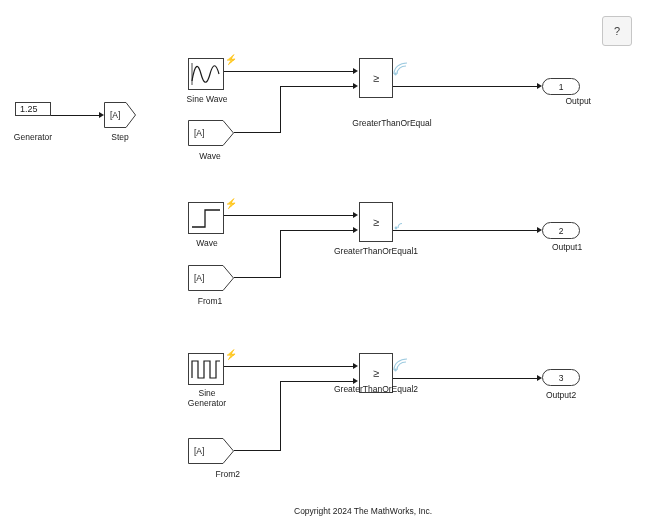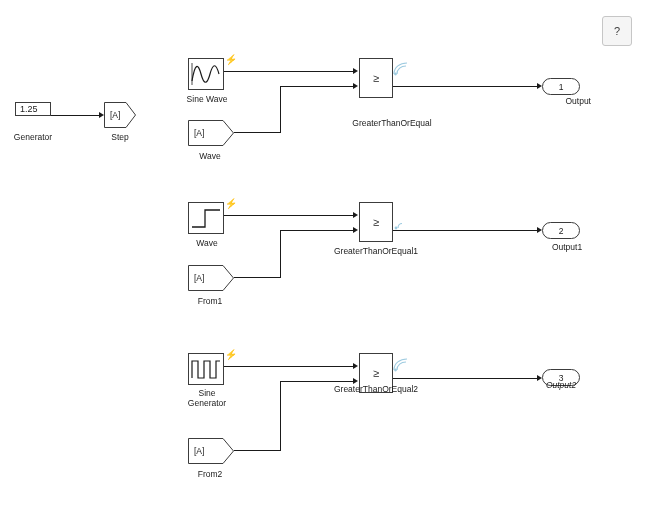--- a/index.html
+++ b/index.html
@@ -255,21 +255,21 @@
   <div class="bolt red" style="left:225px; top:350px;">⚡</div>
   <div class="lbl" style="left:176px; top:388px; width:62px;">Sine
 Generator</div>
 
   <div class="abs" style="left:188px; top:438px; width:46px; height:26px;">
     <svg class="glyph" width="46" height="26" viewBox="0 0 46 26">
       <polygon points="0.5,0.5 35,0.5 45.5,13 35,25.5 0.5,25.5" fill="#ffffff" stroke="#3c3c3c" stroke-width="1"></polygon>
     </svg>
     <span class="tagtxt">[A]</span>
   </div>
-  <div class="lbl" style="left:180px; top:469px; width:60px;">From2</div>
+  <div class="lbl" style="left:180px; top:469px; width:60px;text-align:right;">From2</div>
 
   <div class="wire h" style="left:224px; top:366px; width:132px;"></div>
   <div class="arrow" style="left:353px; top:362.5px;"></div>
 
   <div class="wire h" style="left:234px; top:450px; width:46px;"></div>
   <div class="wire v" style="left:280px; top:381px; height:70px;"></div>
   <div class="wire h" style="left:280px; top:381px; width:76px;"></div>
   <div class="arrow" style="left:353px; top:377.5px;"></div>
 
   <div class="relop" style="left:359px; top:353px; width:34px; height:40px;">
@@ -281,16 +281,17 @@
     <path d="M4,12 C4,7 8,4 13,4" fill="none" stroke="#9ecbe0" stroke-width="1.2"></path>
     <circle cx="2.5" cy="12" r="1.4" fill="#9ecbe0"></circle>
   </svg>
 
   <div class="wire h" style="left:393px; top:378px; width:147px;"></div>
   <div class="arrow" style="left:537px; top:374.5px;"></div>
 
   <div class="outport" style="left:542px; top:369px; width:38px; height:17px;">
     <span class="num">3</span>
   </div>
-  <div class="lbl" style="left:531px; top:380px; width:60px;font-style:italic;">Output2</div>
-
+  <div class="lbl" style="left:531px; top:390px; width:60px;">Output2</div>
+
+  <div class="copyright" style="left:294px; top:506px;">Copyright 2024 The MathWorks, Inc.</div>
 
 </div>
 
 </body></html>

